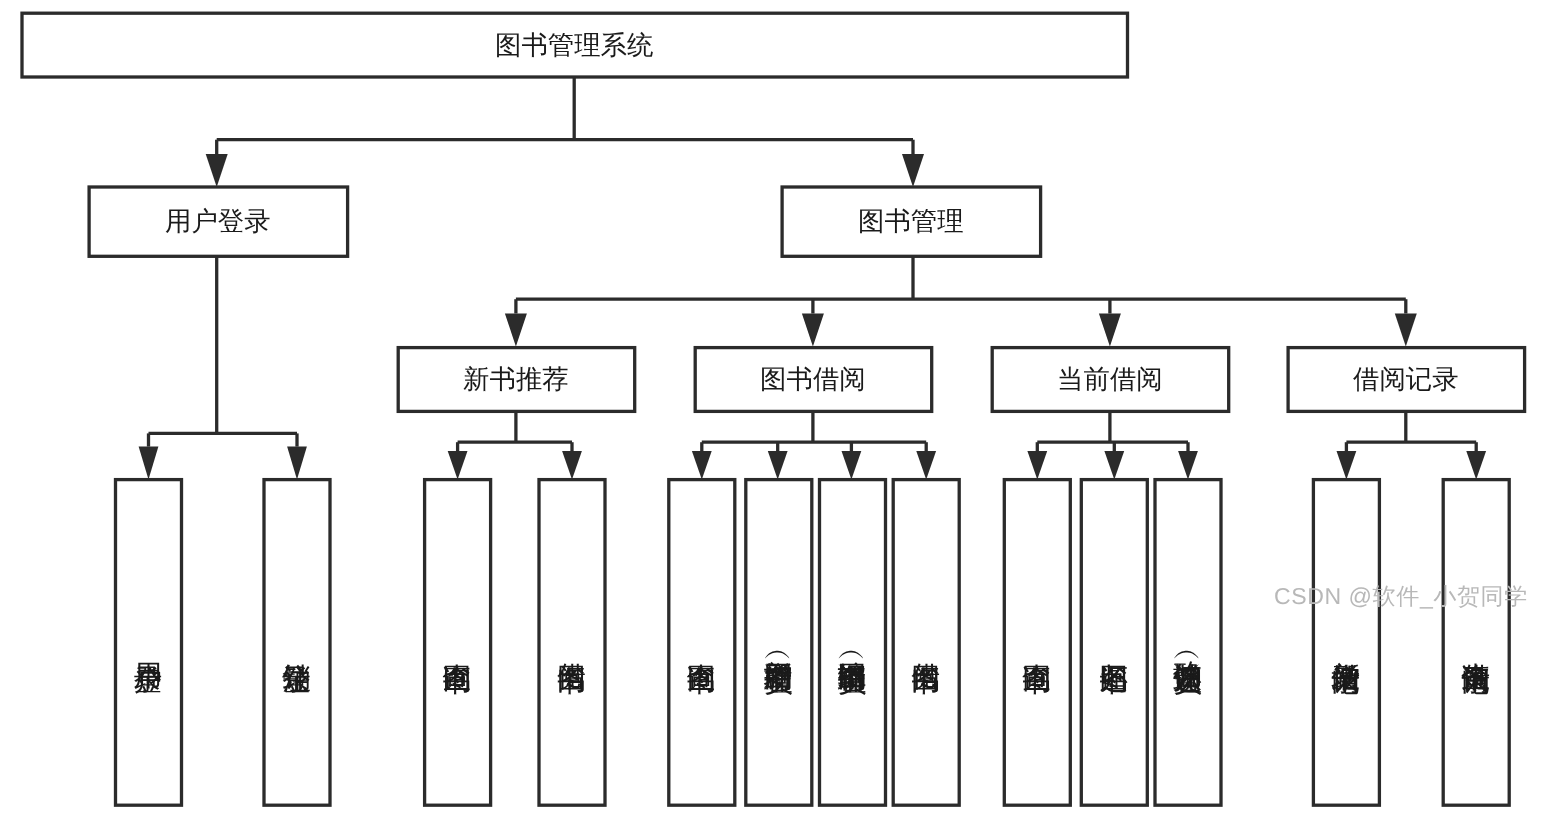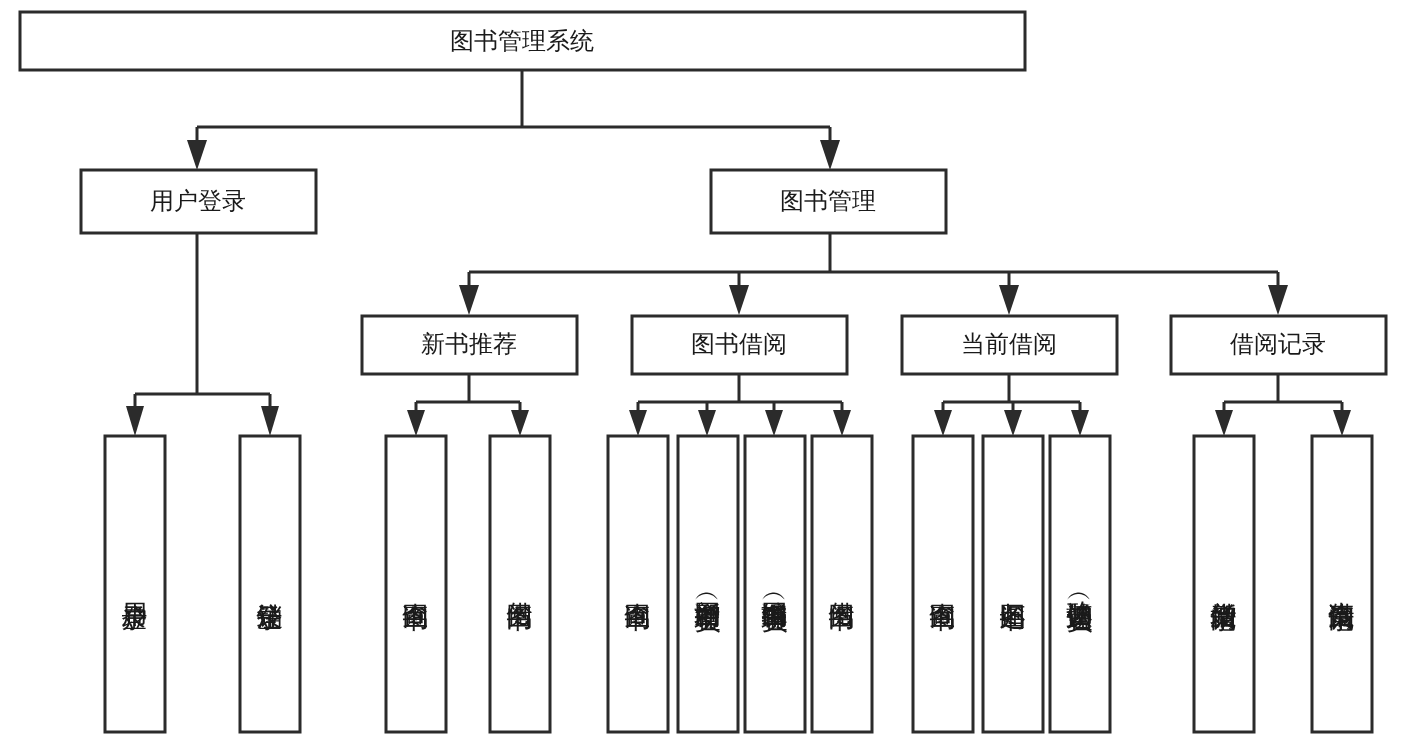--- a/index.html
+++ b/index.html
@@ -221,13 +221,14 @@
       <div style="position: absolute; left: 678px; top: 436px; width: 60px; height: 296px; display: flex; align-items: center; justify-content: center; writing-mode: vertical-rl; text-orientation: upright; font-size: 26px; line-height: 1.08; color: rgb(26, 26, 26); letter-spacing: 1px; pointer-events: none; white-space: nowrap; font-family: &quot;Liberation Sans&quot;, &quot;DejaVu Sans&quot;, sans-serif;">新增图书（管理员）</div>
       <div style="position: absolute; left: 745px; top: 436px; width: 60px; height: 296px; display: flex; align-items: center; justify-content: center; writing-mode: vertical-rl; text-orientation: upright; font-size: 26px; line-height: 1.08; color: rgb(26, 26, 26); letter-spacing: 1px; pointer-events: none; white-space: nowrap; font-family: &quot;Liberation Sans&quot;, &quot;DejaVu Sans&quot;, sans-serif;">编辑图书（管理员）</div>
       <div style="position: absolute; left: 812px; top: 436px; width: 60px; height: 296px; display: flex; align-items: center; justify-content: center; writing-mode: vertical-rl; text-orientation: upright; font-size: 26px; line-height: 1.08; color: rgb(26, 26, 26); letter-spacing: 1px; pointer-events: none; white-space: nowrap; font-family: &quot;Liberation Sans&quot;, &quot;DejaVu Sans&quot;, sans-serif;">借阅图书</div>
       <div style="position: absolute; left: 913px; top: 436px; width: 60px; height: 296px; display: flex; align-items: center; justify-content: center; writing-mode: vertical-rl; text-orientation: upright; font-size: 26px; line-height: 1.08; color: rgb(26, 26, 26); letter-spacing: 1px; pointer-events: none; white-space: nowrap; font-family: &quot;Liberation Sans&quot;, &quot;DejaVu Sans&quot;, sans-serif;">查询图书</div>
       <div style="position: absolute; left: 983px; top: 436px; width: 60px; height: 296px; display: flex; align-items: center; justify-content: center; writing-mode: vertical-rl; text-orientation: upright; font-size: 26px; line-height: 1.08; color: rgb(26, 26, 26); letter-spacing: 1px; pointer-events: none; white-space: nowrap; font-family: &quot;Liberation Sans&quot;, &quot;DejaVu Sans&quot;, sans-serif;">归还图书</div>
       <div style="position: absolute; left: 1050px; top: 436px; width: 60px; height: 296px; display: flex; align-items: center; justify-content: center; writing-mode: vertical-rl; text-orientation: upright; font-size: 26px; line-height: 1.08; color: rgb(26, 26, 26); letter-spacing: 1px; pointer-events: none; white-space: nowrap; font-family: &quot;Liberation Sans&quot;, &quot;DejaVu Sans&quot;, sans-serif;">确认归还（管理员）</div>
       <div style="position: absolute; left: 1194px; top: 436px; width: 60px; height: 296px; display: flex; align-items: center; justify-content: center; writing-mode: vertical-rl; text-orientation: upright; font-size: 26px; line-height: 1.08; color: rgb(26, 26, 26); letter-spacing: 1px; pointer-events: none; white-space: nowrap; font-family: &quot;Liberation Sans&quot;, &quot;DejaVu Sans&quot;, sans-serif;">新增借阅记录</div>
       <div style="position: absolute; left: 1312px; top: 436px; width: 60px; height: 296px; display: flex; align-items: center; justify-content: center; writing-mode: vertical-rl; text-orientation: upright; font-size: 26px; line-height: 1.08; color: rgb(26, 26, 26); letter-spacing: 1px; pointer-events: none; white-space: nowrap; font-family: &quot;Liberation Sans&quot;, &quot;DejaVu Sans&quot;, sans-serif;">查询借阅记录</div>
     </div>
 
+  <div class="watermark">CSDN @软件_小贺同学</div>
 </div>
 
 </body></html>

